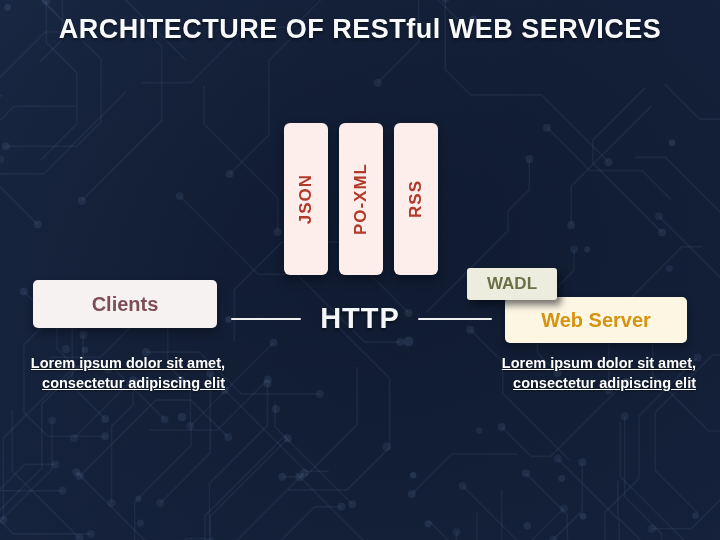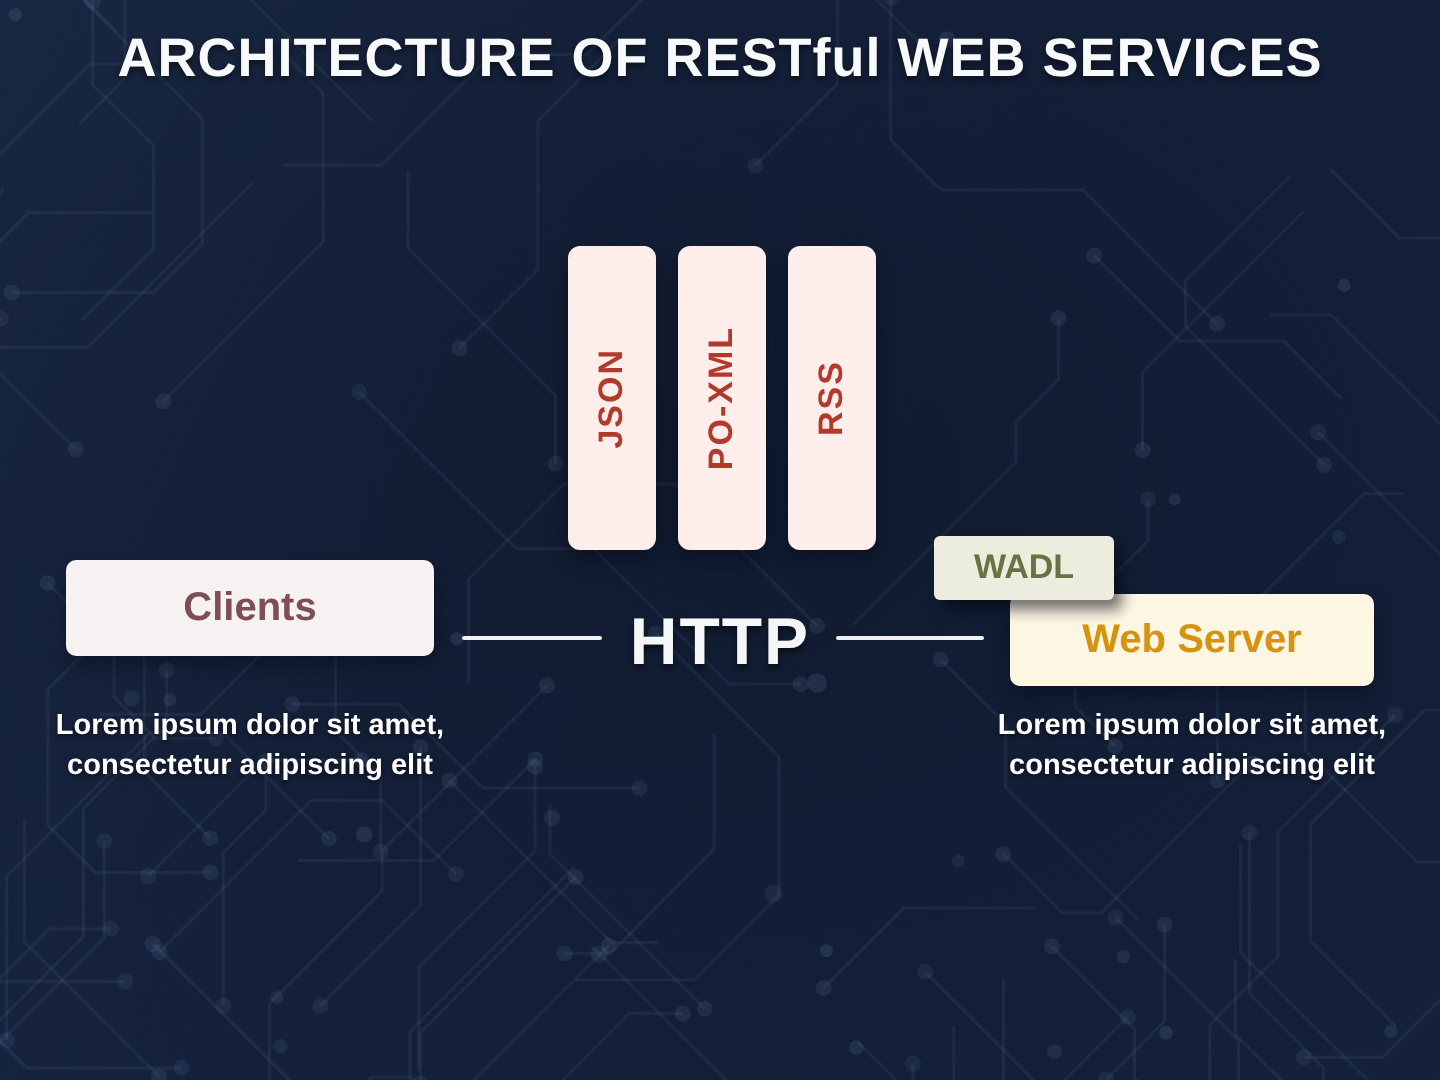--- a/index.html
+++ b/index.html
@@ -87,45 +87,46 @@
     border-radius: 3px;
     color: #6c7045;
     font-size: 17px;
     box-shadow: 4px 5px 7px rgba(3,7,15,0.55);
     z-index: 3;
   }
   .http-label {
     position: absolute;
     left: 280px; top: 302px; width: 160px;
     text-align: center;
-    font-size: 33px;
+    font-size: 29px;
     font-weight: bold;
     letter-spacing: 1px;
     color: #f4f6f8;
     text-shadow: 0 2px 3px rgba(0,0,0,0.5);
   }
   .connector {
     position: absolute;
     top: 318px;
     height: 2px;
     background: #eef0f2;
     border-radius: 1px;
   }
   .connector-left  { left: 231px; width: 70px; }
   .connector-right { left: 418px; width: 74px; }
   .caption {
     position: absolute;
     top: 353px;
     width: 200px;
-    text-align: center;
+    text-align: right;
     font-size: 14.5px;
     font-weight: bold;
     line-height: 1.38;
     color: #ffffff;
     text-shadow: 0 1px 2px rgba(0,0,0,0.5);
+    text-decoration: underline;
   }
   .caption-clients { left: 25px; }
   .caption-webserver { left: 496px; }
 </style>
 </head>
 <body>
 
 <div class="slide">
 
   <svg class="circuit-svg" viewBox="0 0 720 540" xmlns="http://www.w3.org/2000/svg">

